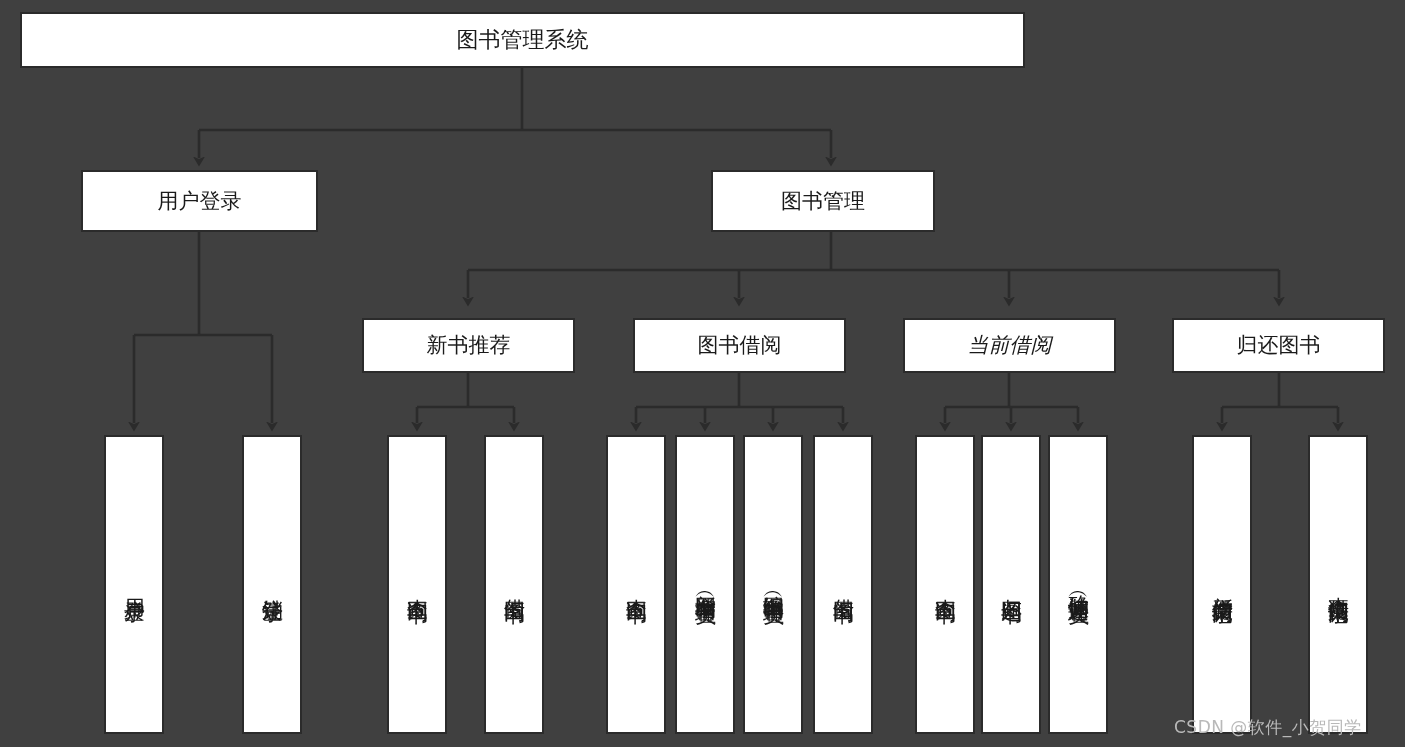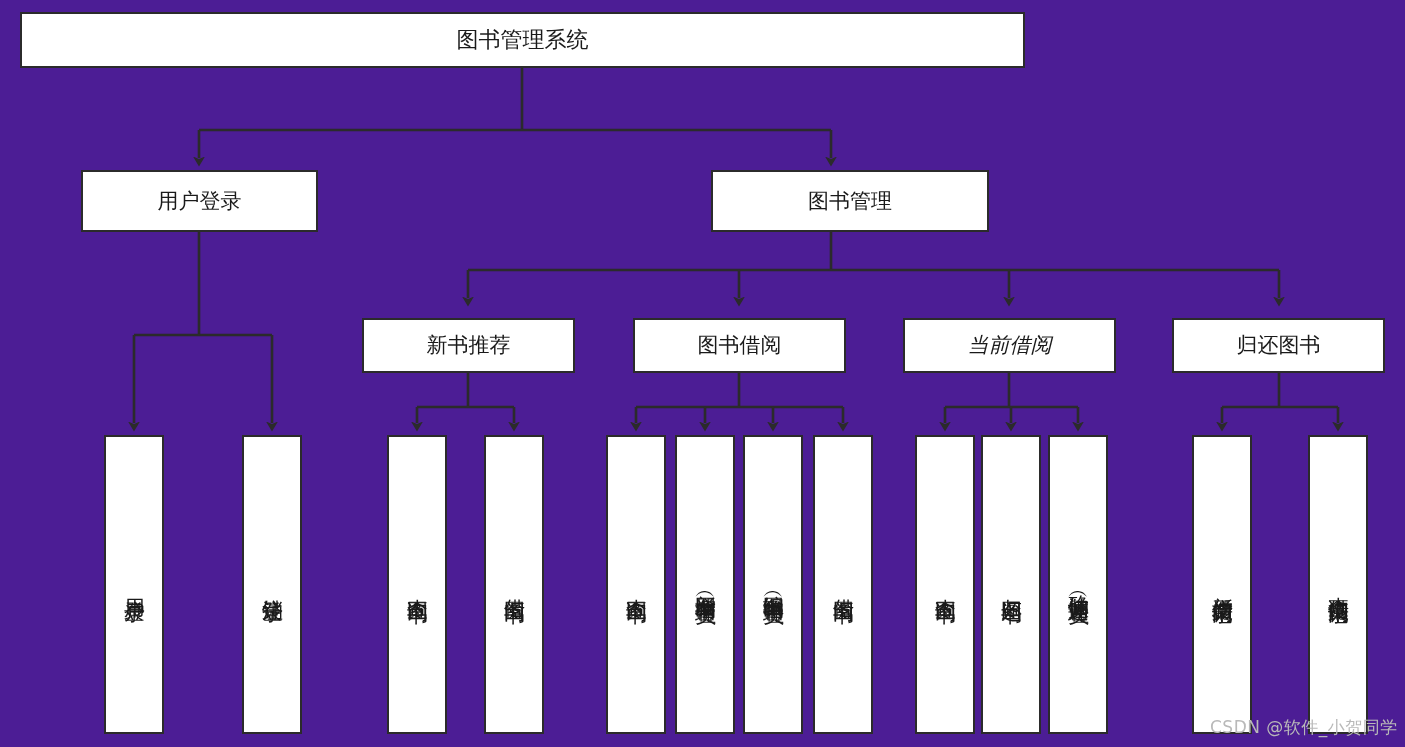--- a/index.html
+++ b/index.html
@@ -11,21 +11,21 @@
     width: 1405px;
     height: 747px;
     font-family: "DejaVu Sans", "Liberation Sans", sans-serif;
     overflow: hidden;
     position: relative;
   }
   #diagram-root {
     position: relative;
     width: 1405px;
     height: 747px;
-    background: #4c1d95;
+    background: #404040;
   }
   svg.edges {
     position: absolute;
     left: 0; top: 0;
     width: 1405px;
     height: 747px;
     pointer-events: none;
   }
   .node {
     position: absolute;
@@ -121,21 +121,21 @@
     </g>
   </svg>
 
   <div class="node root horiz" style="left:20px; top:12px; width:1005px; height:56px;">
     <span class="label">图书管理系统</span>
   </div>
 
   <div class="node horiz" style="left:81px; top:170px; width:237px; height:62px;">
     <span class="label">用户登录</span>
   </div>
-  <div class="node horiz" style="left:711px; top:170px; width:278px; height:62px;">
+  <div class="node horiz" style="left:711px; top:170px; width:224px; height:62px;">
     <span class="label">图书管理</span>
   </div>
 
   <div class="node horiz" style="left:633px; top:318px; width:213px; height:55px;">
     <span class="label">图书借阅</span>
   </div>
   <div class="node horiz" style="left:362px; top:318px; width:213px; height:55px;">
     <span class="label">新书推荐</span>
   </div>
   <div class="node horiz" style="left:903px; top:318px; width:213px; height:55px;font-style:italic;">
@@ -182,15 +182,15 @@
     <span class="label">确认归还（管理员）</span>
   </div>
 
   <div class="node vert" style="left:1192px; top:435px; width:60px; height:299px;">
     <span class="label">新增借阅记录</span>
   </div>
   <div class="node vert" style="left:1308px; top:435px; width:60px; height:299px;">
     <span class="label">查询借阅记录</span>
   </div>
 
-  <div class="watermark" style="left:1174px; top:716px;margin-left:36px;">CSDN @软件_小贺同学</div>
+  <div class="watermark" style="left:1174px; top:716px;">CSDN @软件_小贺同学</div>
 
 </div>
 
 </body></html>

